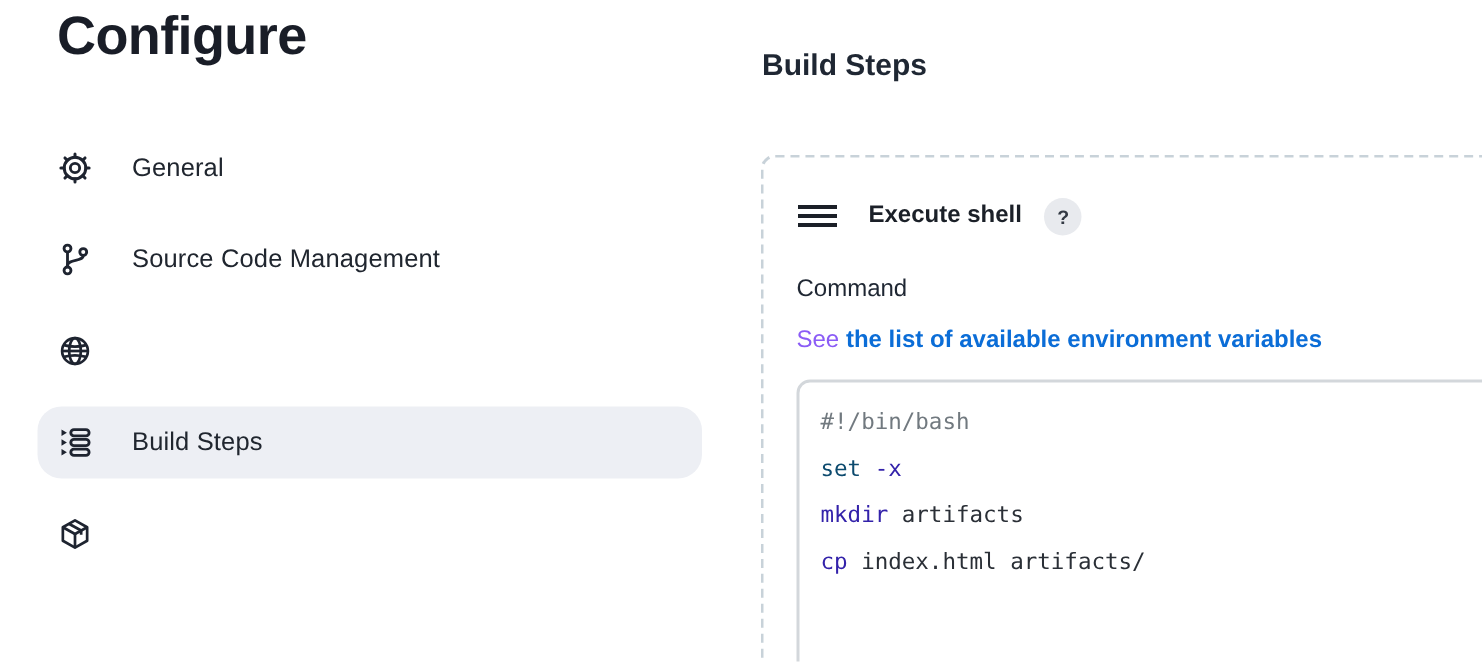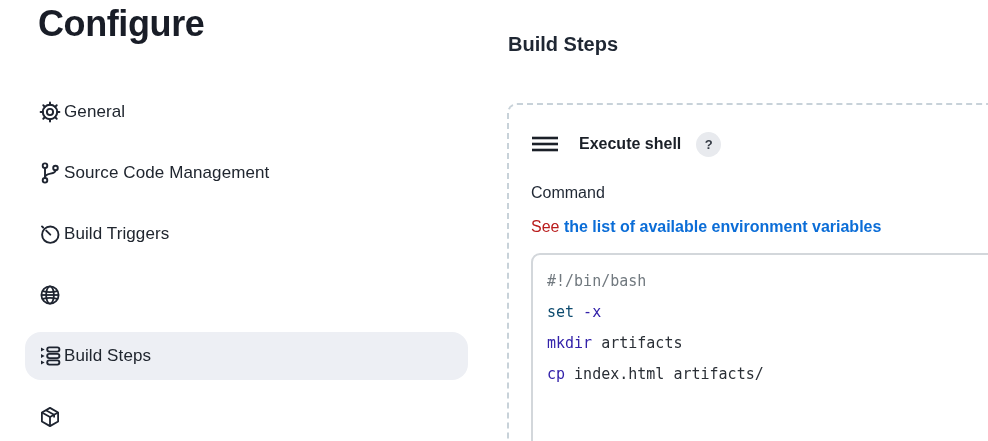--- a/index.html
+++ b/index.html
@@ -26,21 +26,21 @@
     left: 25px; top: 88px;
     width: 443px;
   }
   .side-item {
     display: flex;
     align-items: center;
     height: 48px;
     margin-bottom: 13px;
     padding-left: 13px;
     border-radius: 16px;
-    gap: 2px;
+    gap: 26px;
     cursor: pointer;
   }
   .side-item.selected { background: #edeff4; }
   .side-item .icon { width: 24px; height: 24px; flex: 0 0 24px; }
   .side-item .icon svg { width: 24px; height: 24px; display: block; }
   .side-label {
     font-size: 17px;
     color: #20262f;
     letter-spacing: 0.1px;
   }
@@ -93,21 +93,21 @@
   }
   .command-label {
     margin-top: 27px;
     font-size: 16px;
     color: #1f2733;
   }
   .help-line {
     margin-top: 16px;
     font-size: 16px;
   }
-  .help-line .see-text { color: #b91c1c; text-align: center; }
+  .help-line .see-text { color: #8b5cf6; text-align: center; }
   .env-link {
     color: #0b6dd7;
     font-weight: 700;
     text-decoration: none;
     cursor: pointer;
   }
   .code-editor {
     margin-top: 17px;
     width: 600px;
     height: 210px;
@@ -157,30 +157,20 @@
         <circle cx="7" cy="4.7" r="2.3"></circle>
         <circle cx="7" cy="19.3" r="2.3"></circle>
         <circle cx="17.5" cy="7" r="2.3"></circle>
         <line x1="7" y1="7.2" x2="7" y2="16.8"></line>
         <path d="M17.5 9.4 C17.5 13.6 7 11.6 7 16.2"></path>
       </svg>
     </span>
     <span class="side-label">Source Code Management</span>
   </div>
 
-  <div class="side-item">
-    <span class="icon">
-      <svg viewBox="0 0 24 24" fill="none" stroke="#1e2430" stroke-width="1.9" stroke-linecap="round">
-        <circle cx="12.3" cy="12.7" r="8.2"></circle>
-        <line x1="12.3" y1="12.7" x2="8.2" y2="8.6"></line>
-        <line x1="5.1" y1="5.5" x2="4" y2="4.4"></line>
-      </svg>
-    </span>
-    <span class="side-label">Build Triggers</span>
-  </div>
 
   <div class="side-item">
     <span class="icon">
       <svg viewBox="0 0 24 24" fill="none" stroke="#1e2430" stroke-width="1.8">
         <circle cx="12" cy="12" r="8.6"></circle>
         <ellipse cx="12" cy="12" rx="3.9" ry="8.6"></ellipse>
         <line x1="3.4" y1="12" x2="20.6" y2="12"></line>
         <path d="M4.6 8.1 C9 9.3 15 9.3 19.4 8.1"></path>
         <path d="M4.6 15.9 C9 14.7 15 14.7 19.4 15.9"></path>
       </svg>

